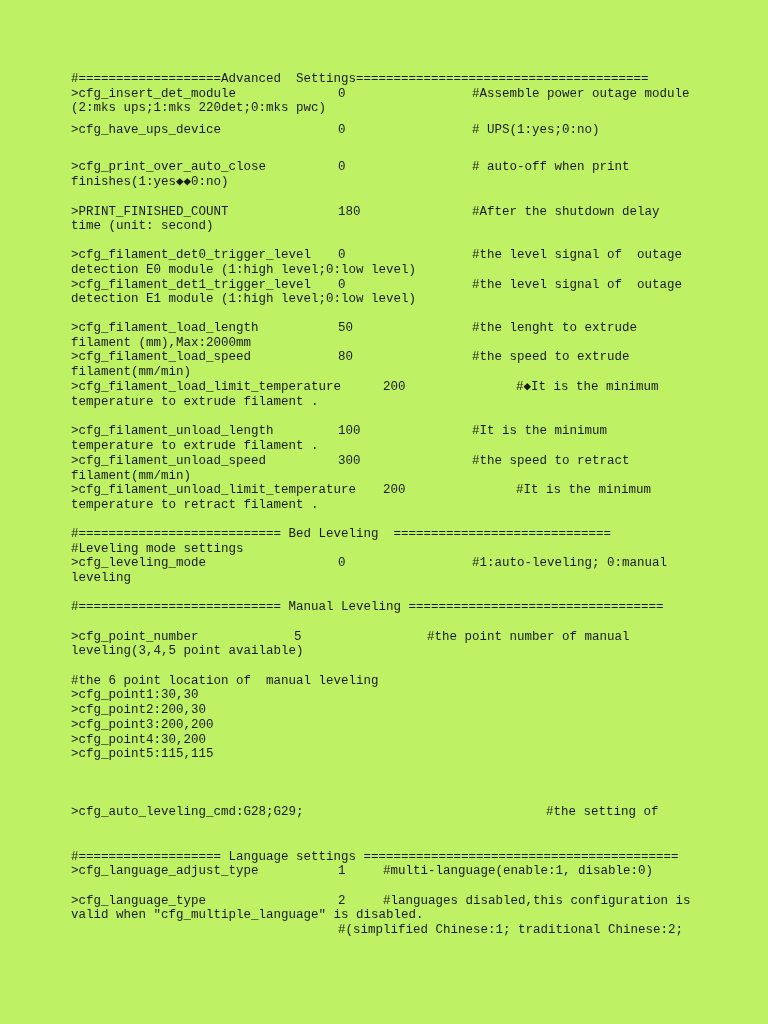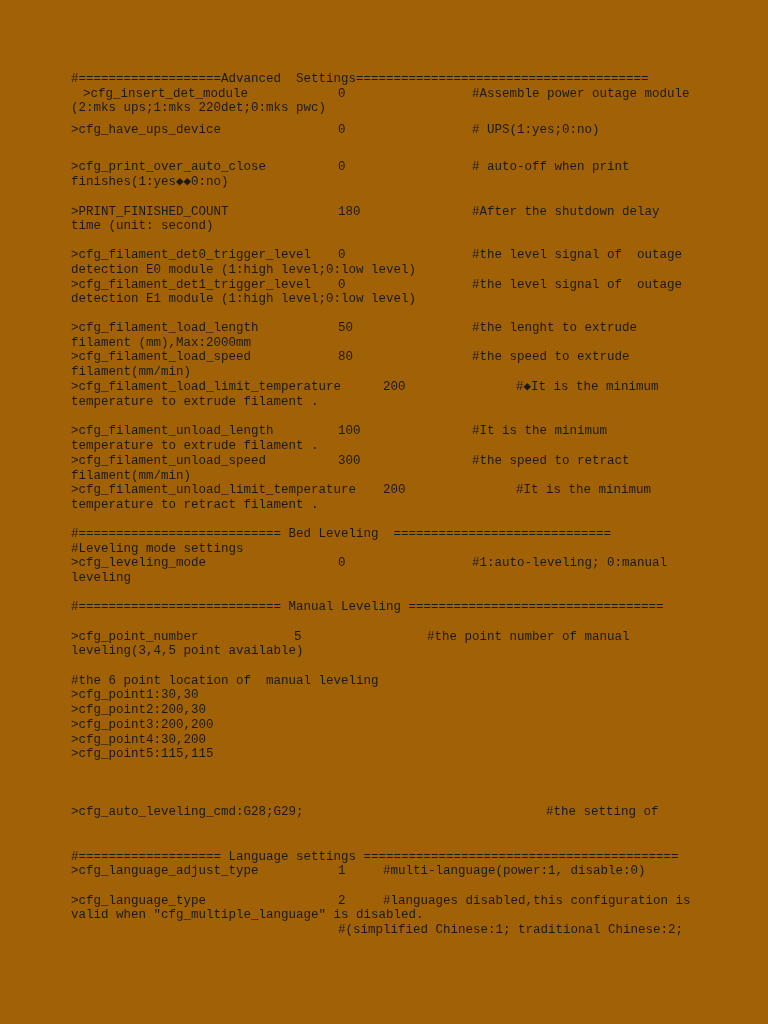--- a/index.html
+++ b/index.html
@@ -1,38 +1,38 @@
 <!DOCTYPE html>
 <html><head>
 <meta charset="utf-8">
 <style>
   html, body { margin: 0; padding: 0; background: #ffffff; }
   body { width: 768px; height: 1024px; position: relative; overflow: hidden; }
-  .page { position: absolute; left: 0; top: 0; width: 768px; height: 1024px; background: #a16207; }
+  .page { position: absolute; left: 0; top: 0; width: 768px; height: 1024px; background: #bef264; }
   .ln {
     position: absolute;
     left: 71px;
     height: 15px;
     line-height: 15px;
     font-family: "Liberation Mono", "DejaVu Sans Mono", monospace;
     font-size: 12.5px;
     color: #1a1a1a;
     white-space: pre;
   }
   .seg { position: absolute; top: 0; white-space: pre; }
 </style>
 </head>
 <body>
 
 <div class="page">
 
   <div class="ln" style="top:72px"><span>#===================Advanced  Settings=======================================</span></div>
 
   <div class="ln" style="top:87px">
-    <span class="seg" style="left:12px">&gt;cfg_insert_det_module</span>
+    <span class="seg" style="left:0">&gt;cfg_insert_det_module</span>
     <span class="seg" style="left:267px">0</span>
     <span class="seg" style="left:401px">#Assemble power outage module</span>
   </div>
   <div class="ln" style="top:101px"><span>(2:mks ups;1:mks 220det;0:mks pwc)</span></div>
 
   <div class="ln" style="top:123px">
     <span class="seg" style="left:0">&gt;cfg_have_ups_device</span>
     <span class="seg" style="left:267px">0</span>
     <span class="seg" style="left:401px"># UPS(1:yes;0:no)</span>
   </div>
@@ -133,21 +133,21 @@
 
   <div class="ln" style="top:805px">
     <span class="seg" style="left:0">&gt;cfg_auto_leveling_cmd:G28;G29;</span>
     <span class="seg" style="left:475px">#the setting of</span>
   </div>
 
   <div class="ln" style="top:850px"><span>#=================== Language settings ==========================================</span></div>
   <div class="ln" style="top:864px">
     <span class="seg" style="left:0">&gt;cfg_language_adjust_type</span>
     <span class="seg" style="left:267px">1</span>
-    <span class="seg" style="left:312px">#multi-language(power:1, disable:0)</span>
+    <span class="seg" style="left:312px">#multi-language(enable:1, disable:0)</span>
   </div>
 
   <div class="ln" style="top:894px">
     <span class="seg" style="left:0">&gt;cfg_language_type</span>
     <span class="seg" style="left:267px">2</span>
     <span class="seg" style="left:312px">#languages disabled,this configuration is</span>
   </div>
   <div class="ln" style="top:908px"><span>valid when "cfg_multiple_language" is disabled.</span></div>
   <div class="ln" style="top:923px"><span class="seg" style="left:267px">#(simplified Chinese:1; traditional Chinese:2;</span></div>
 

